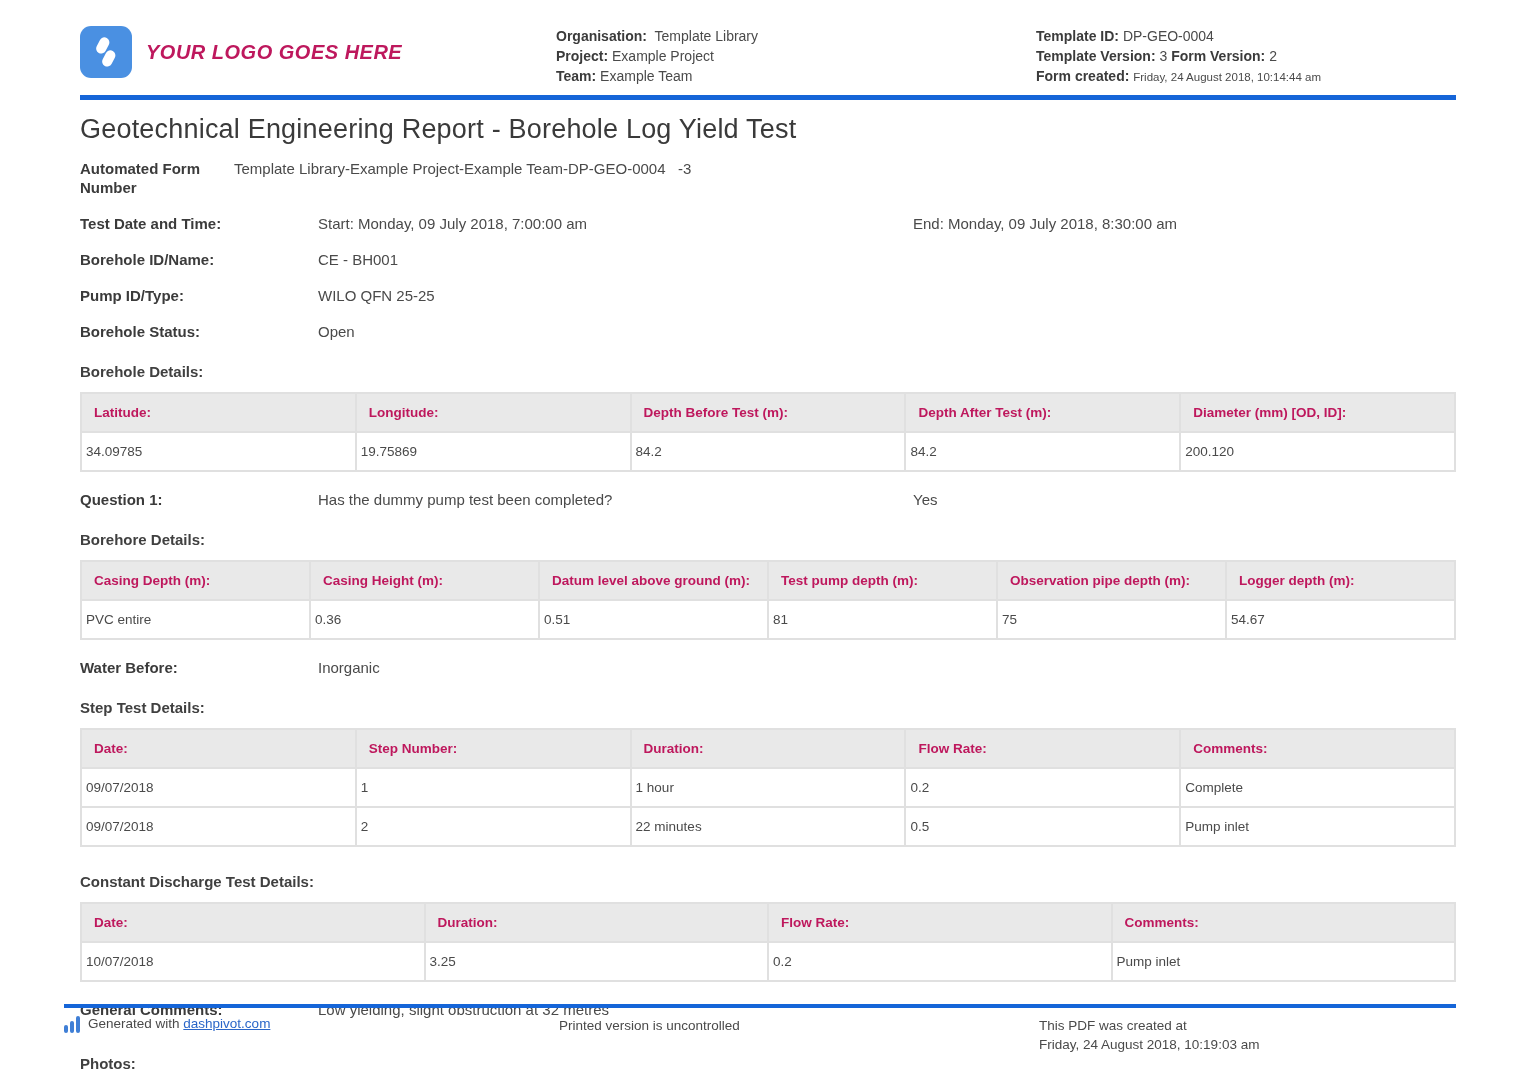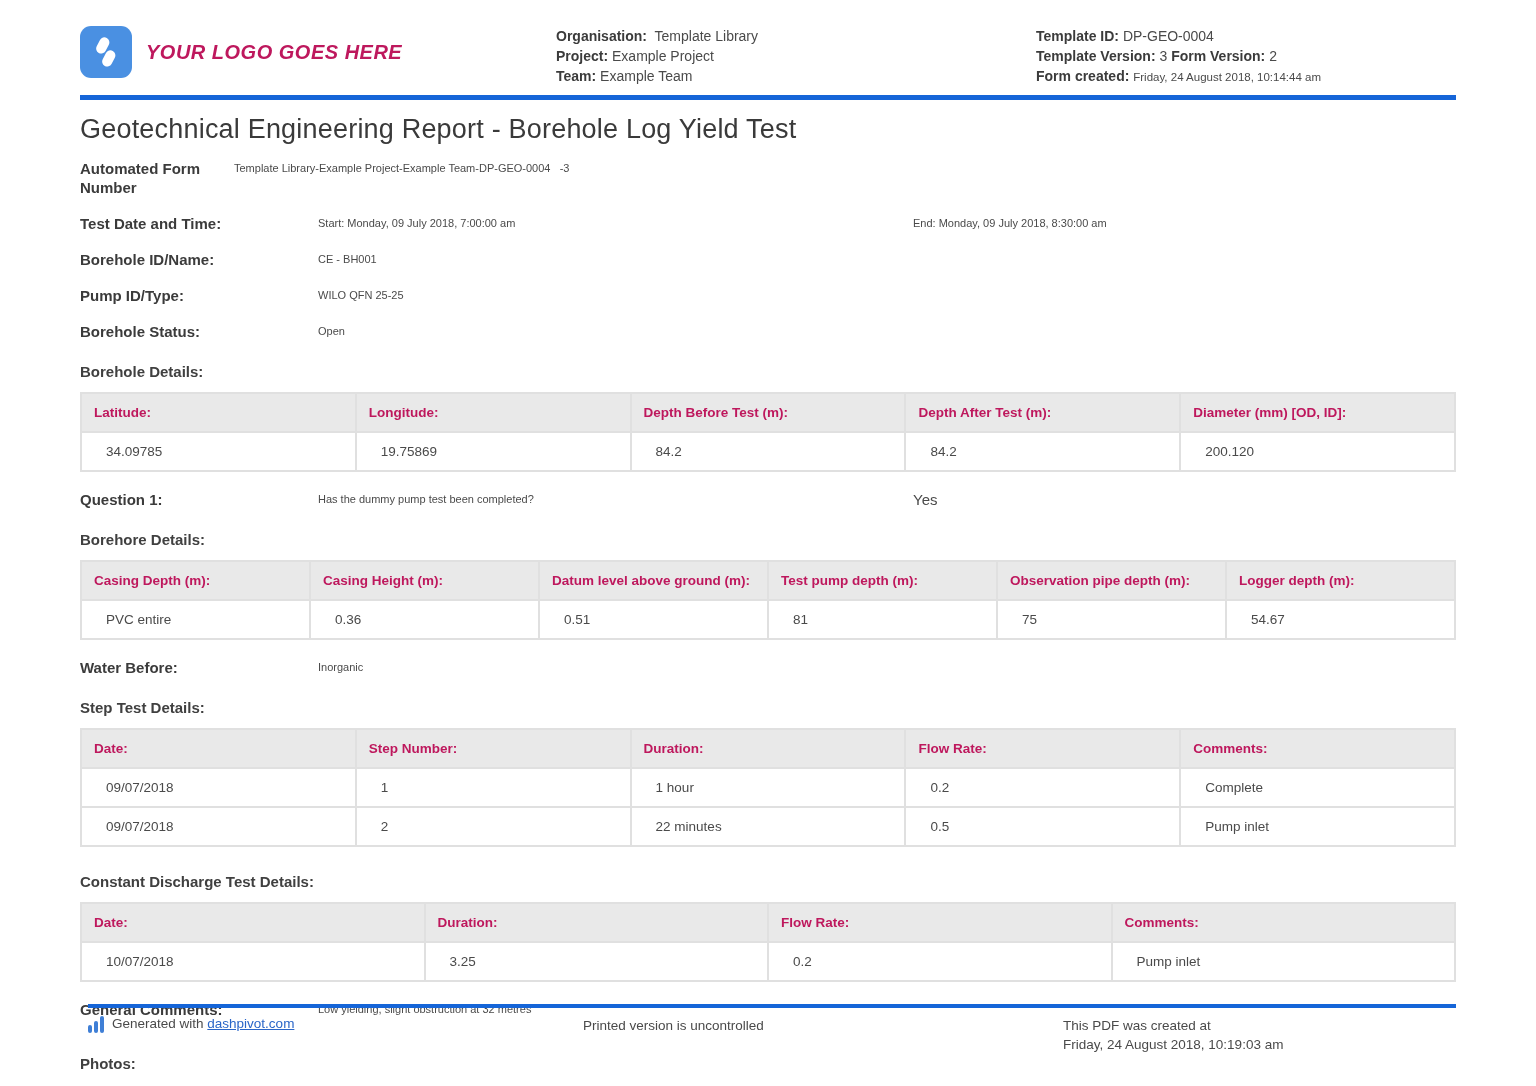--- a/index.html
+++ b/index.html
@@ -27,46 +27,46 @@
   .meta-small { font-size: 11.5px; }
   .rule { height: 5px; background: #1565d8; margin-top: 8px; }
 
   
   .title { font-size: 27px; font-weight: 400; color: #3a3a3a; margin: 14px 0 14px 0; letter-spacing: 0.2px; }
 
   
   .frow { display: flex; margin-bottom: 17px; align-items: flex-start; }
   .flabel { flex: 0 0 238px; font-size: 15px; font-weight: 700; color: #3b3b3b; line-height: 19px; }
   .flabel.narrow { max-width: 150px; }
-  .fvalue { font-size: 11px; color: #4a4a4a; line-height: 19px; white-space: pre-wrap; }
+  .fvalue { font-size: 15px; color: #4a4a4a; line-height: 19px; white-space: pre-wrap; }
   .fsplit { display: flex; flex: 1; }
   .fsplit .part-a { flex: 0 0 595px; }
   .sect { font-size: 15px; font-weight: 700; color: #404040; margin: 22px 0 12px 0; }
 
   
   table.grid {
     width: 100%; border-collapse: separate; border-spacing: 2px;
     background: #e0e0e0; margin-bottom: 4px;
   }
   table.grid th {
     background: #e9e9e9; text-align: left; font-size: 13.5px; font-weight: 700;
     color: #be185d; padding: 11px 12px;
   }
   table.grid td {
-    background: #ffffff; font-size: 13.5px; color: #4a4a4a; padding: 11px 24px;
+    background: #ffffff; font-size: 13.5px; color: #4a4a4a; padding: 11px 4px;
   }
   .cols5 th, .cols5 td { width: 20%; }
   .cols6 th, .cols6 td { width: 16.66%; }
   .cols4 th, .cols4 td { width: 25%; }
 
   .q-answer { font-size: 15px; color: #4a4a4a; }
 
   
   .footer {
-    position: absolute; left: 88px; right: 80px; top: 1004px;
+    position: absolute; left: 64px; right: 80px; top: 1004px;
     border-top: 4px solid #1565d8; padding-top: 8px;
     display: grid; grid-template-columns: 476px 480px 1fr;
   }
   .foot-left { display: flex; align-items: flex-start; gap: 8px; font-size: 13.5px; color: #4a4a4a; }
   .chart-icon { display: flex; align-items: flex-end; gap: 2px; height: 17px; padding-top: 2px; }
   .chart-icon i { display: block; width: 4px; border-radius: 2px; background: #3f7fd6; }
   .chart-icon i:nth-child(1) { height: 8px; }
   .chart-icon i:nth-child(2) { height: 12px; }
   .chart-icon i:nth-child(3) { height: 17px; }
   .foot-link { color: #2a66c8; text-decoration: underline; }

